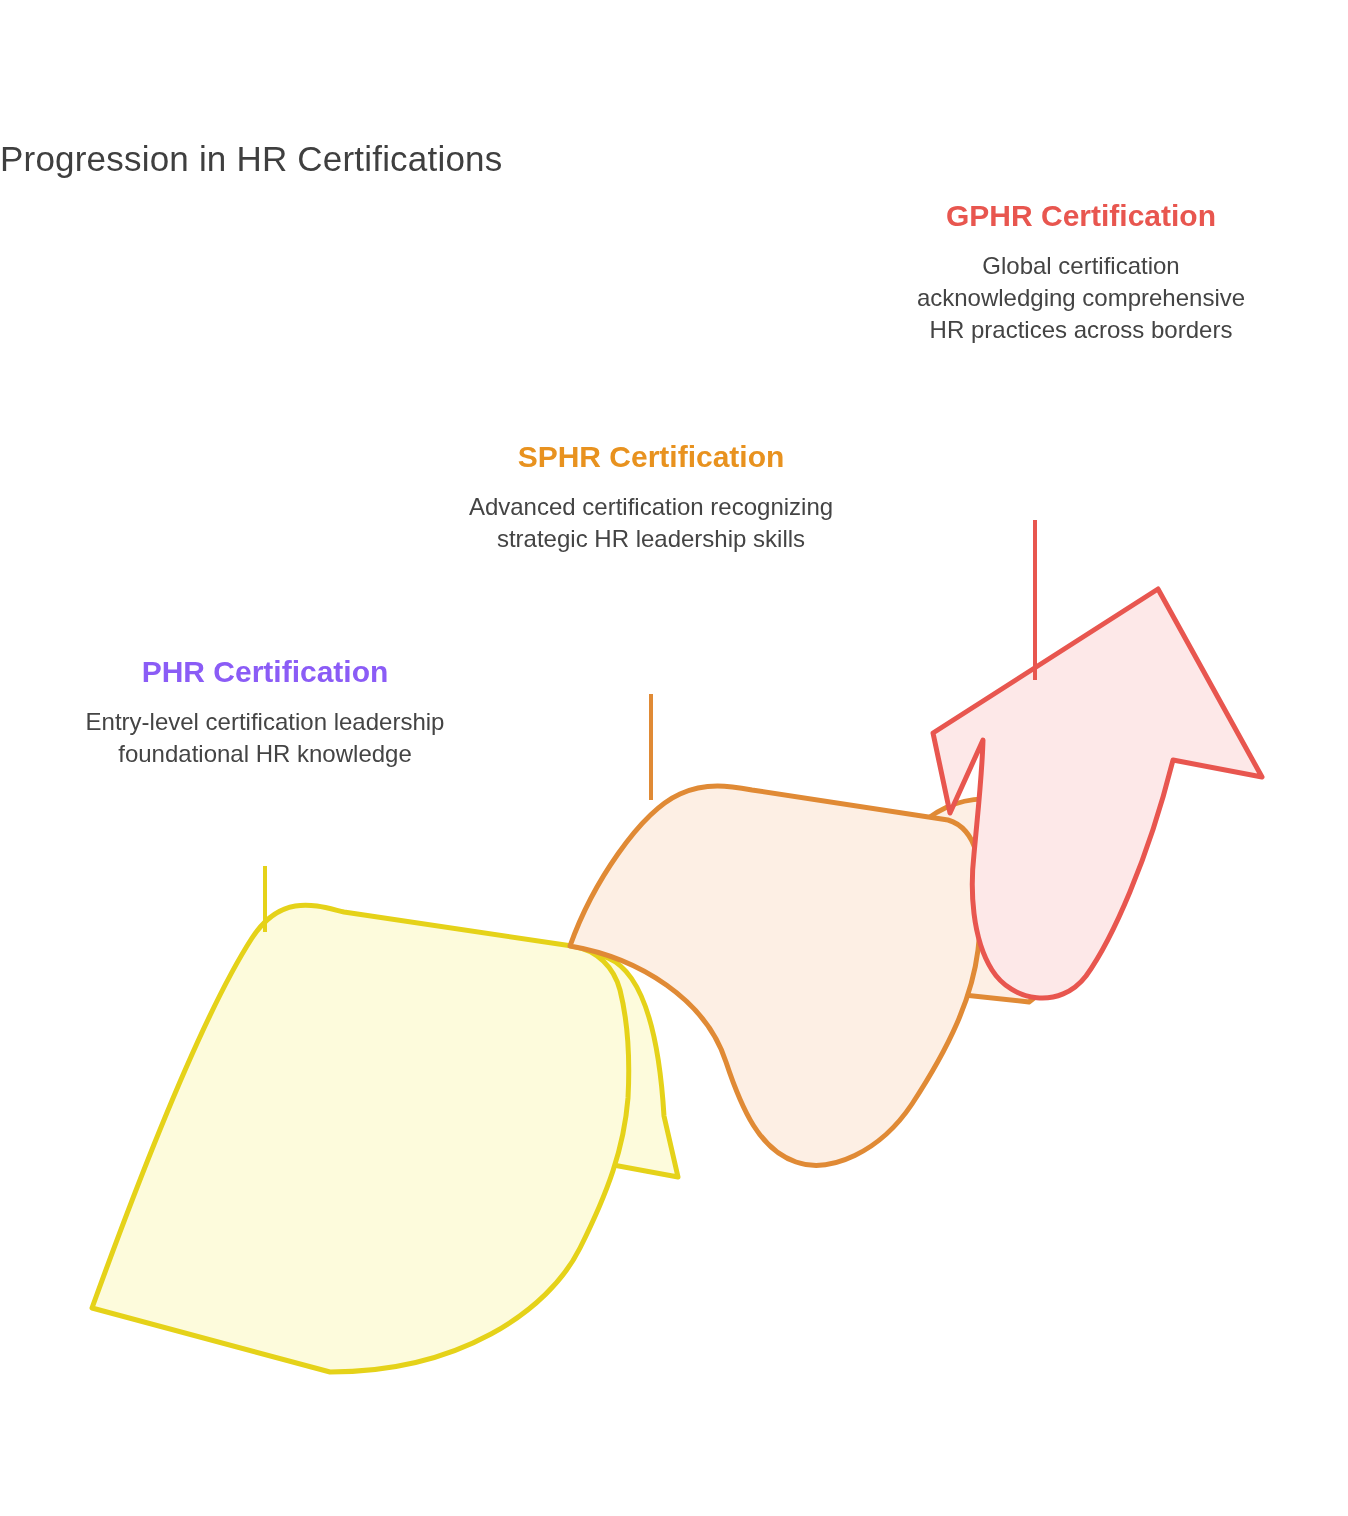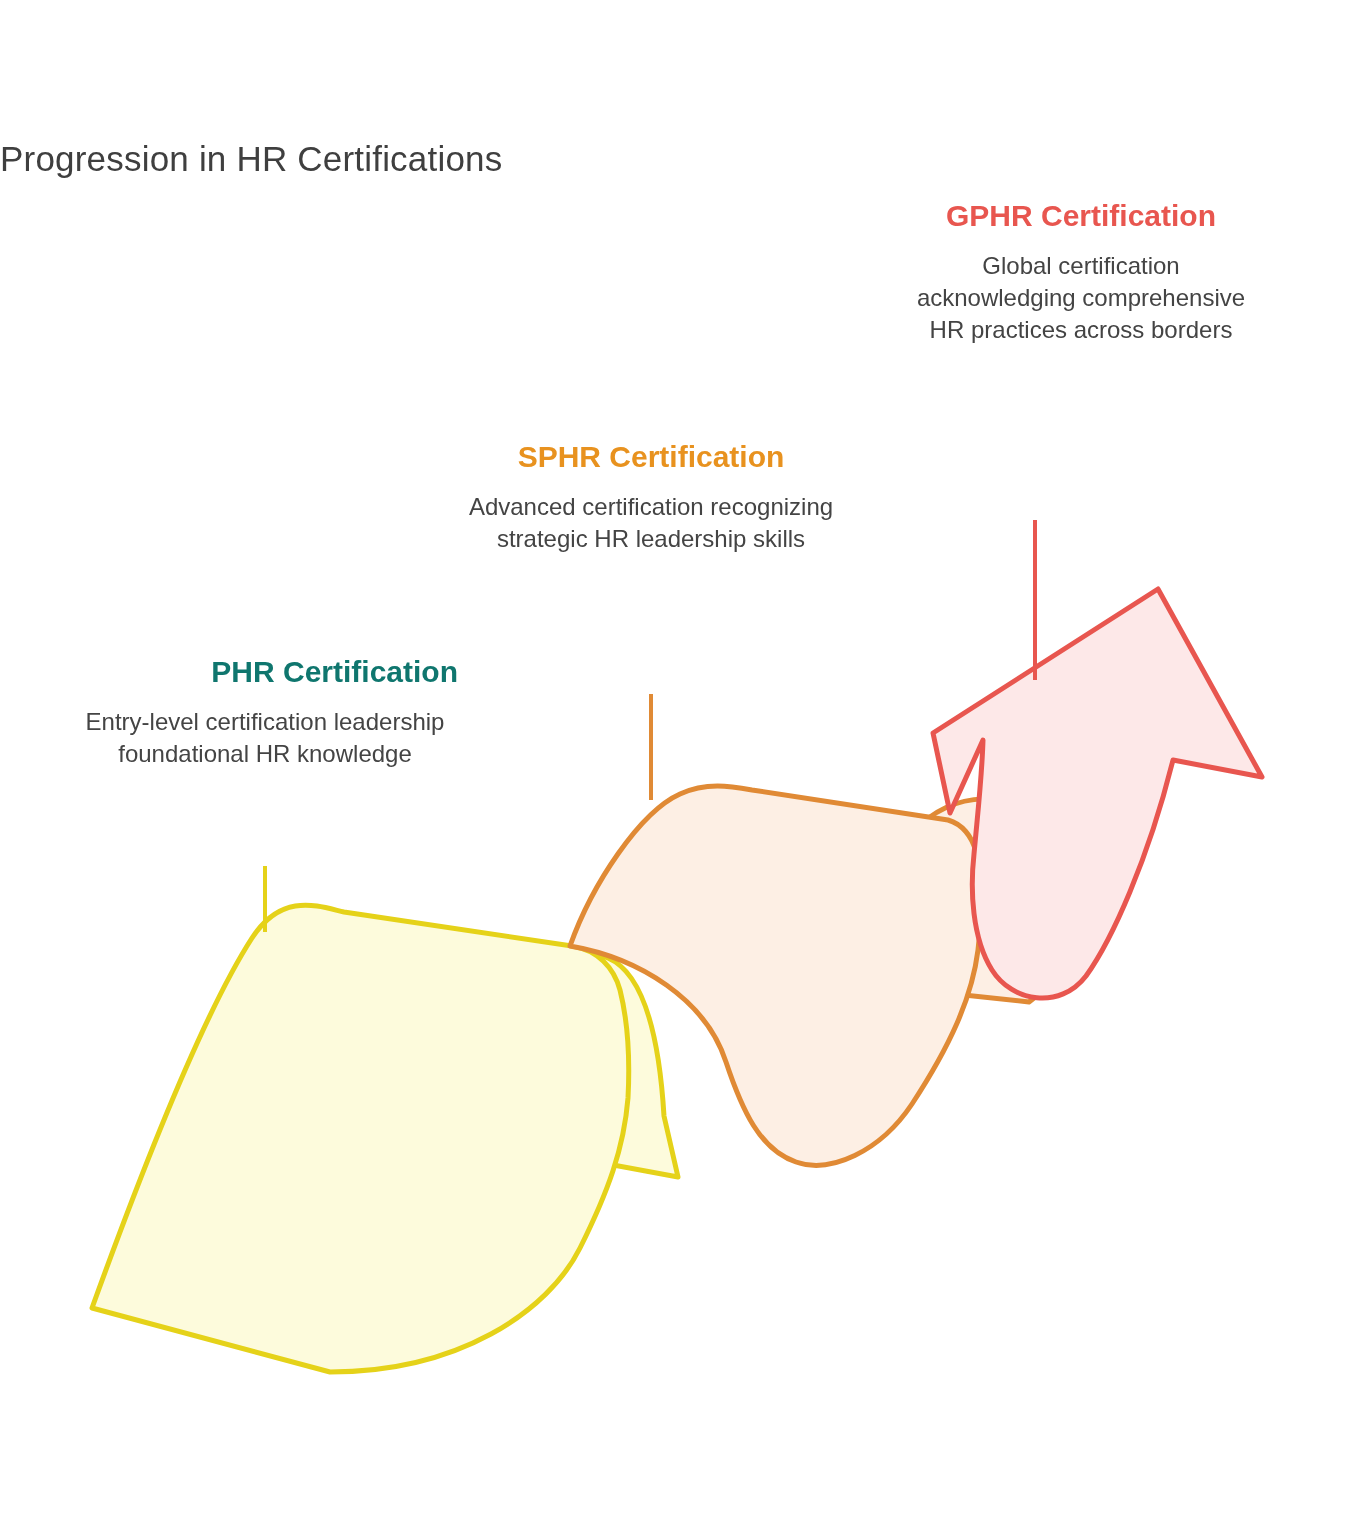--- a/index.html
+++ b/index.html
@@ -55,21 +55,21 @@
     color: #444444;
     margin: 0;
   }
 
   
   #block-phr {
     left: 72px;
     top: 652px;
     width: 386px;
   }
-  #block-phr .label-heading { color: #0f766e; text-align: right; }
+  #block-phr .label-heading { color: #8b5cf6; }
 
   
   #block-sphr {
     left: 465px;
     top: 437px;
     width: 372px;
   }
   #block-sphr .label-heading { color: #E8921F; }
 
   

